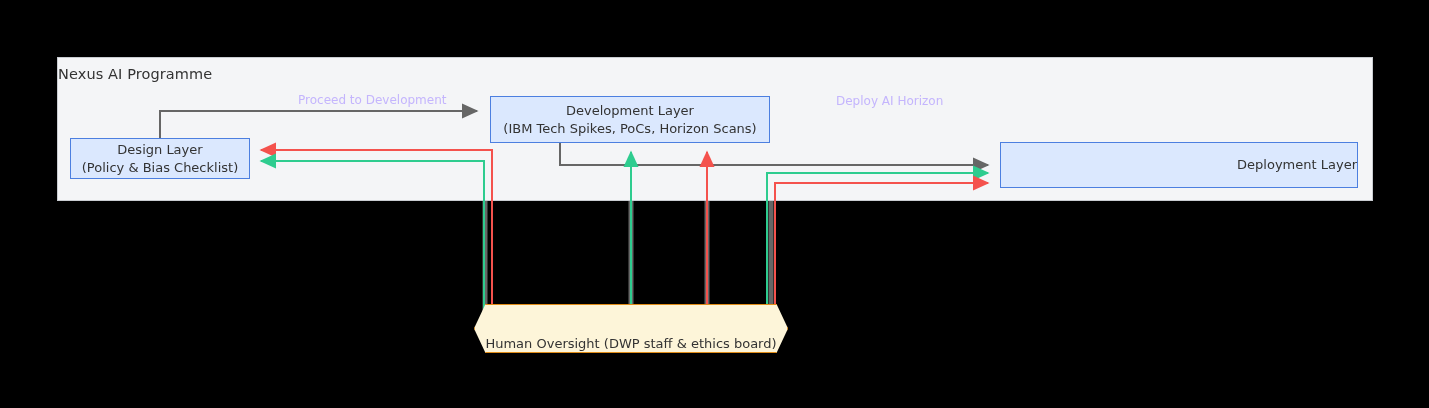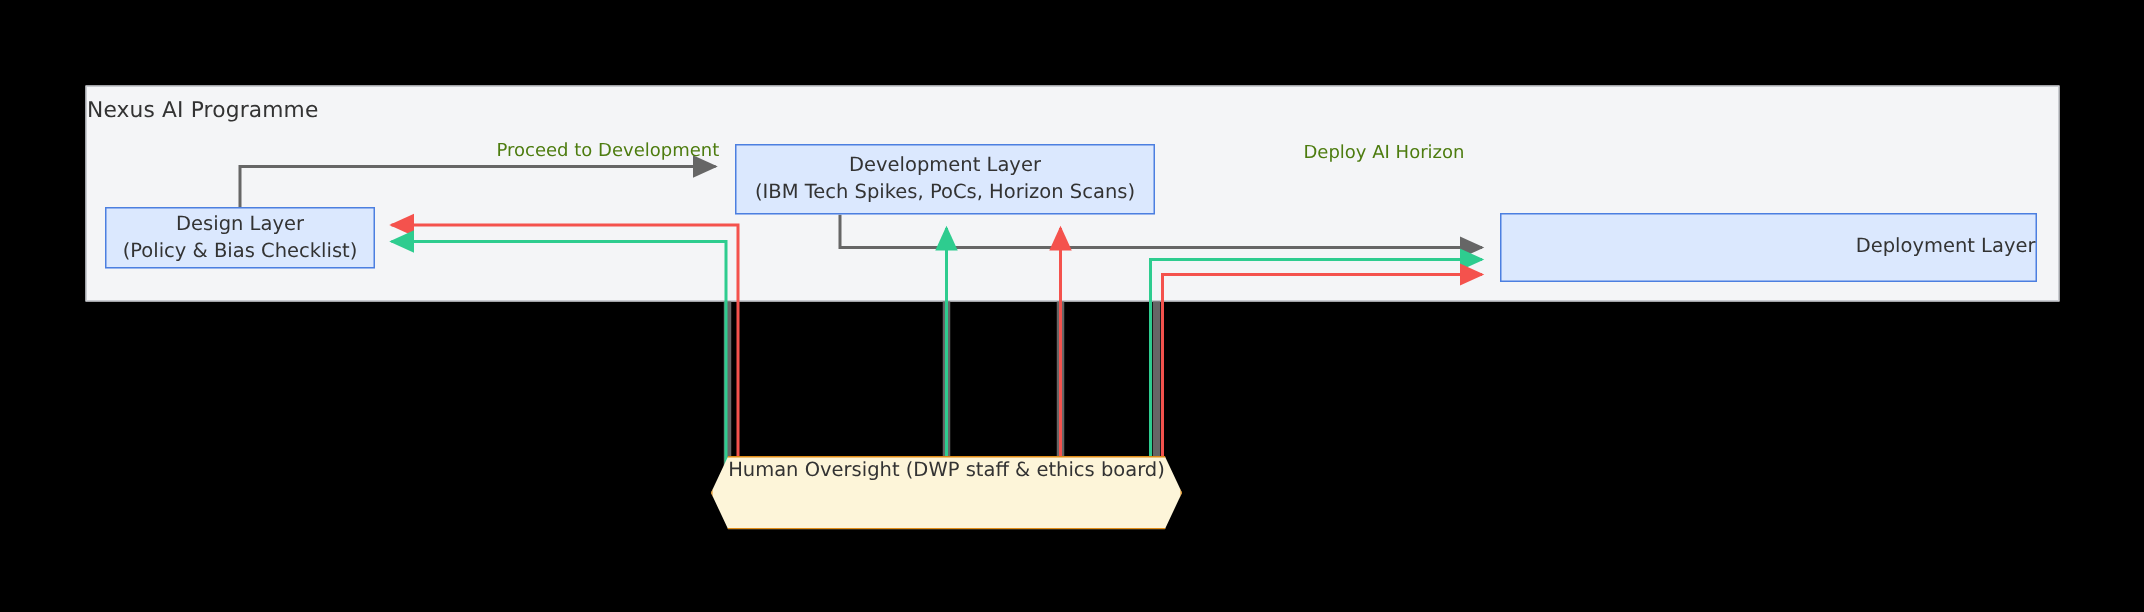--- a/index.html
+++ b/index.html
@@ -62,46 +62,45 @@
 
   
   #node-human {
     position: absolute;
     left: 474px;
     top: 304px;
     width: 312px;
     height: 47px;
     z-index: 8;
     display: flex;
-    align-items: flex-start;
+    align-items: flex-end;
     justify-content: center;
     text-align: center;
     font-size: 13px;
     line-height: 1.32;
     color: #333333;
     background: #fdf5d9;
     border: 1.6px solid #e08c17;
     -webkit-clip-path: polygon(0% 50%, 11.5px 0%, calc(100% - 11.5px) 0%, 100% 50%, calc(100% - 11.5px) 100%, 11.5px 100%);
     clip-path: polygon(0% 50%, 11.5px 0%, calc(100% - 11.5px) 0%, 100% 50%, calc(100% - 11.5px) 100%, 11.5px 100%);
   }
   #node-human .hex-inner {
     position: relative;
     z-index: 2;
     white-space: nowrap;
   }
 
   
   .edge-label {
     position: absolute;
     font-size: 12px;
-    color: #4d7c0f;
+    color: #c4b5fd;
     background: transparent;
     white-space: nowrap;
     z-index: 7;
-    margin-left: 33px;
   }
   #lbl-proceed { left: 298px; top: 93px; }
   #lbl-deploy  { left: 836px; top: 94px; }
 
   
   #edges {
     position: absolute;
     left: 0; top: 0;
     width: 1429px;
     height: 408px;

